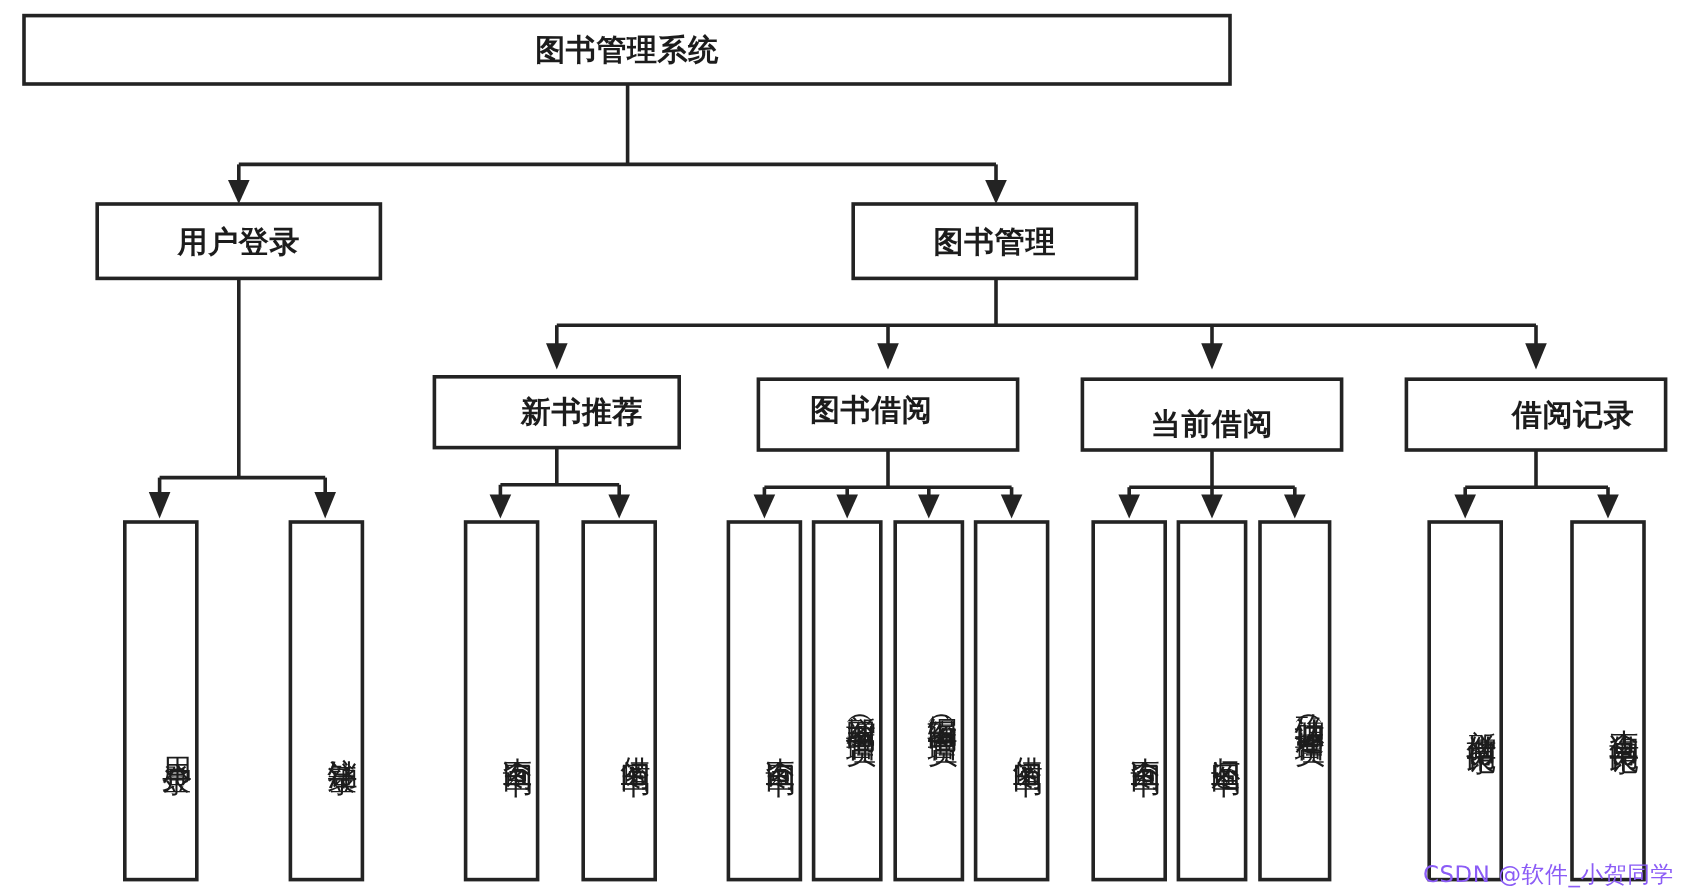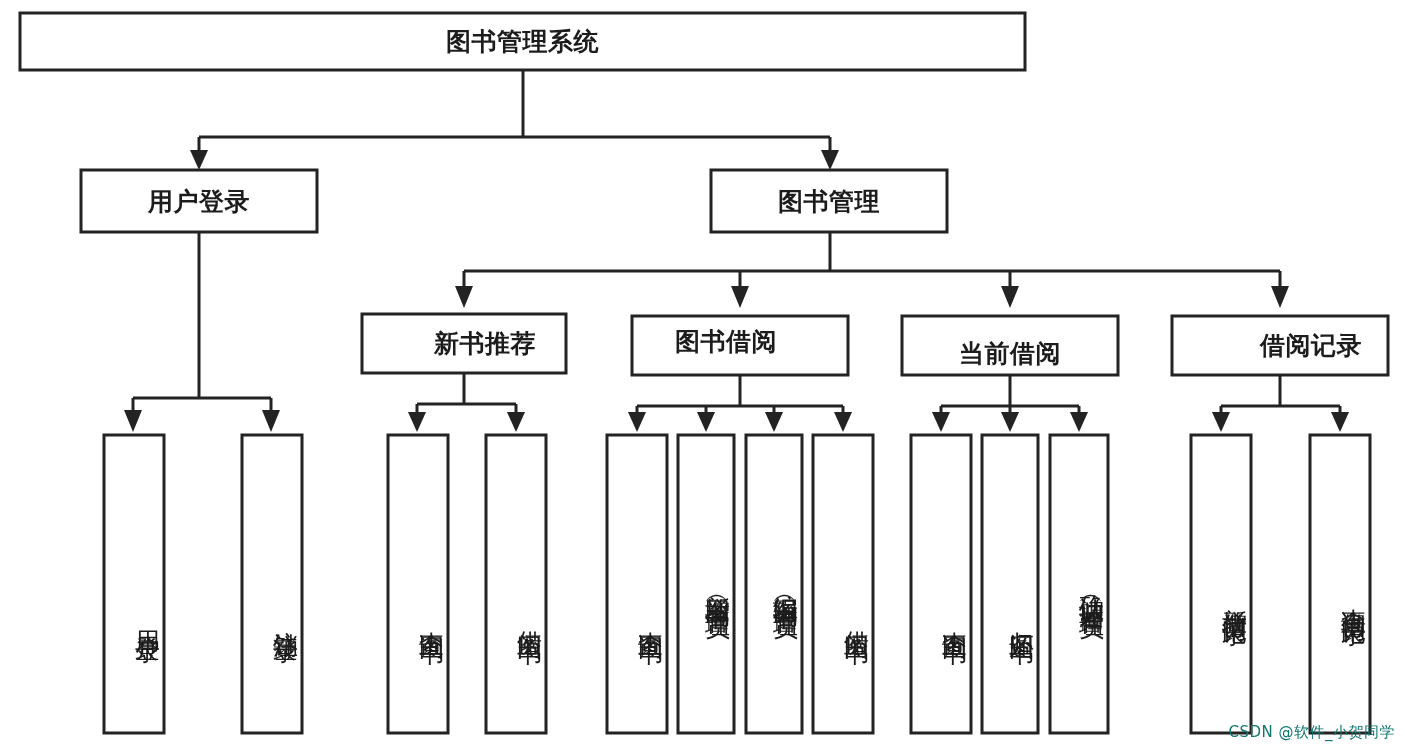--- a/index.html
+++ b/index.html
@@ -63,22 +63,22 @@
     text-orientation: upright;
     font-size: 25px;
     letter-spacing: 3px;
     align-items: flex-start;
     justify-content: center;
   }
   #watermark {
     position: absolute;
     right: 10px;
     bottom: 5px;
-    font-size: 15px;
-    color: #0f766e;
+    font-size: 19px;
+    color: #8b5cf6;
     font-family: "DejaVu Sans", "Liberation Sans", sans-serif;
     letter-spacing: 0.5px;
     pointer-events: none;
     user-select: none;
   }
 </style>
 </head>
 <body>
 
 <div id="diagram-root">

